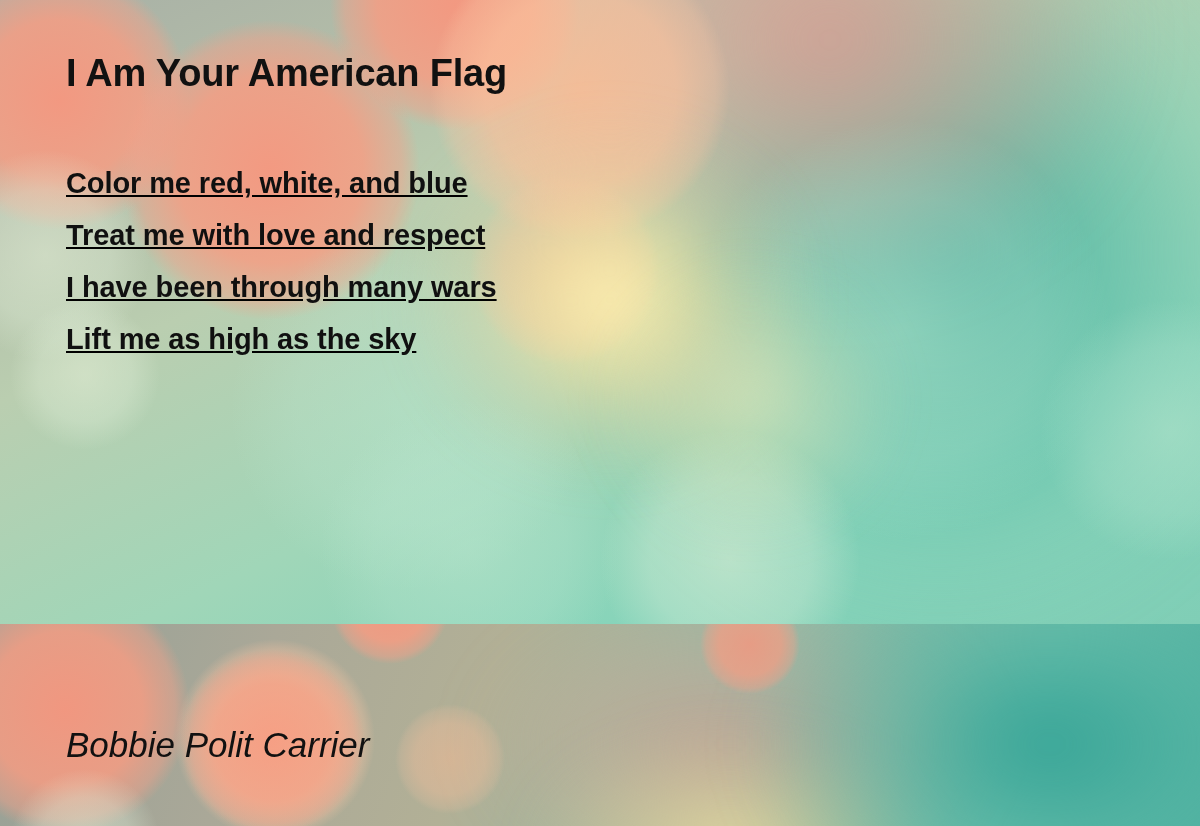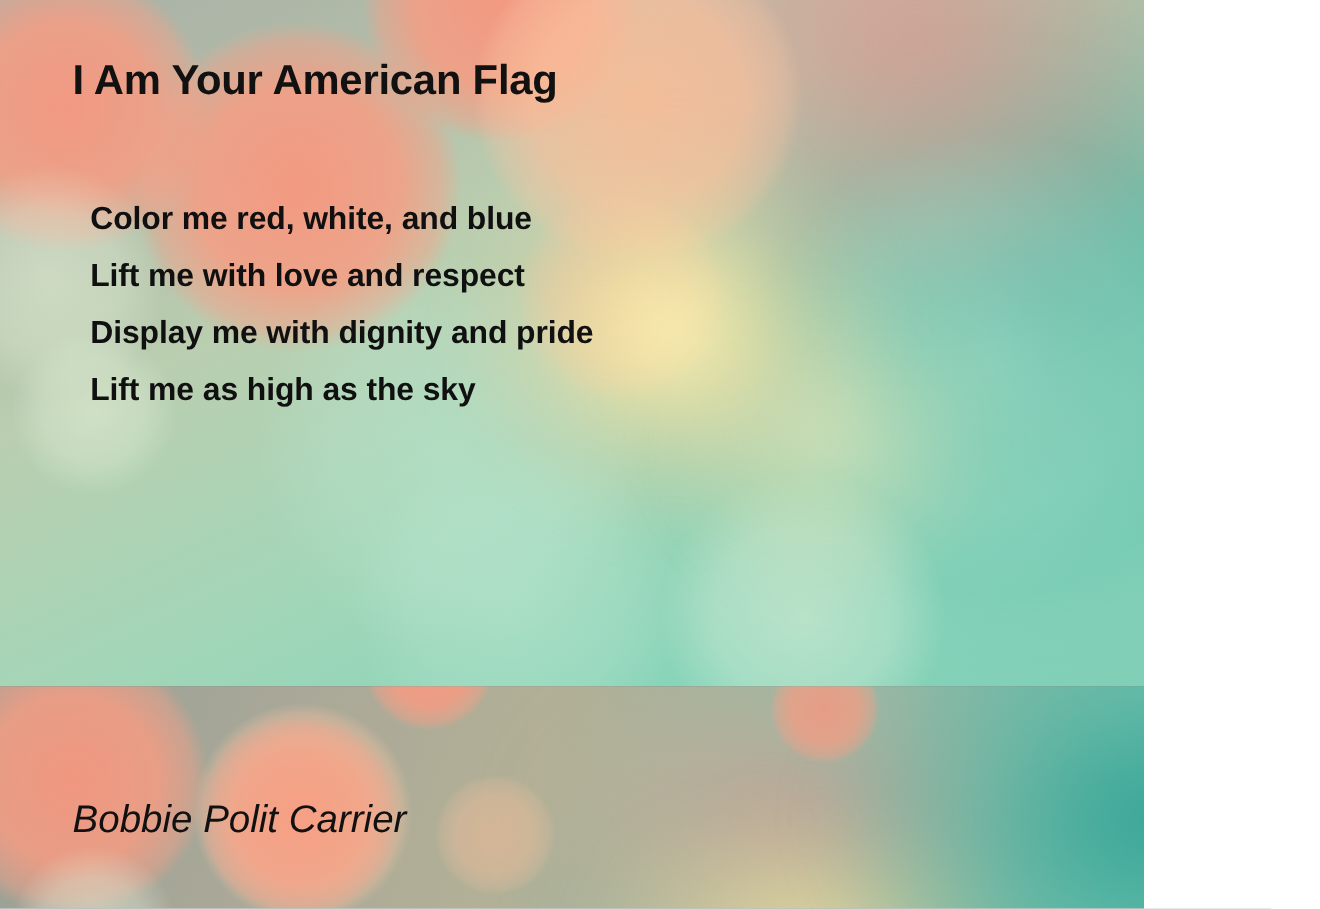--- a/index.html
+++ b/index.html
@@ -7,24 +7,24 @@
     margin: 0;
     padding: 0;
     background: #ffffff;
   }
   body {
     font-family: "Liberation Sans", sans-serif;
   }
 
   .poem-card {
     position: relative;
-    width: 1040px;
+    width: 1200px;
     height: 826px;
     overflow: hidden;
-    background: #737373;
+    background: #d946ef;
   }
 
   
   .panel-top {
     position: absolute;
     left: 0;
     top: 0;
     width: 1200px;
     height: 624px;
     overflow: hidden;
@@ -195,23 +195,24 @@
     color: #111111;
     letter-spacing: -0.2px;
     white-space: nowrap;
     line-height: 1;
   }
 
   .poem-lines {
     position: absolute;
     left: 66px;
     top: 157px;
-    margin: 16px;
+    margin: 0;
     padding: 0;
     list-style: none;
+    text-decoration: underline;
   }
   .poem-line {
     font-size: 29px;
     font-weight: bold;
     color: #101010;
     line-height: 52px;
     height: 52px;
     white-space: nowrap;
     letter-spacing: -0.1px;
   }
@@ -268,21 +269,21 @@
     <div class="bokeh b-pale" style="left:10px;  top:145px; width:150px; height:150px;"></div>
     <div class="bokeh b-salmon" style="left:700px; top:-30px; width:100px; height:100px; opacity:.85;"></div>
   </div>
 
   <div class="text-layer">
 
     <div class="poem-title">I Am Your American Flag</div>
 
     <div class="poem-lines">
       <div class="poem-line">Color me red, white, and blue</div>
-      <div class="poem-line">Lift me with love and respect</div>
-      <div class="poem-line">Display me with dignity and pride</div>
+      <div class="poem-line">Treat me with love and respect</div>
+      <div class="poem-line">I have been through many wars</div>
       <div class="poem-line">Lift me as high as the sky</div>
     </div>
 
     <div class="poem-author">Bobbie Polit Carrier</div>
 
   </div>
 </div>
 
 </body></html>

